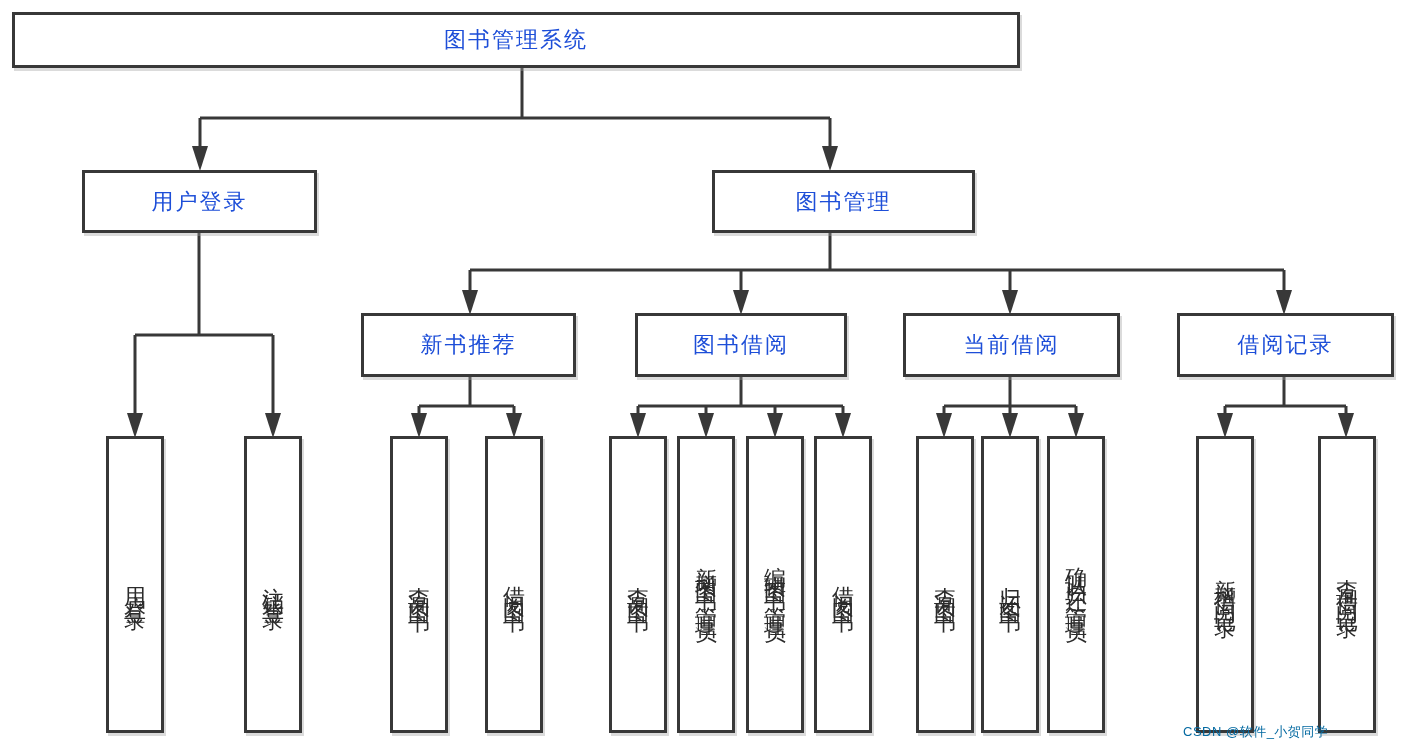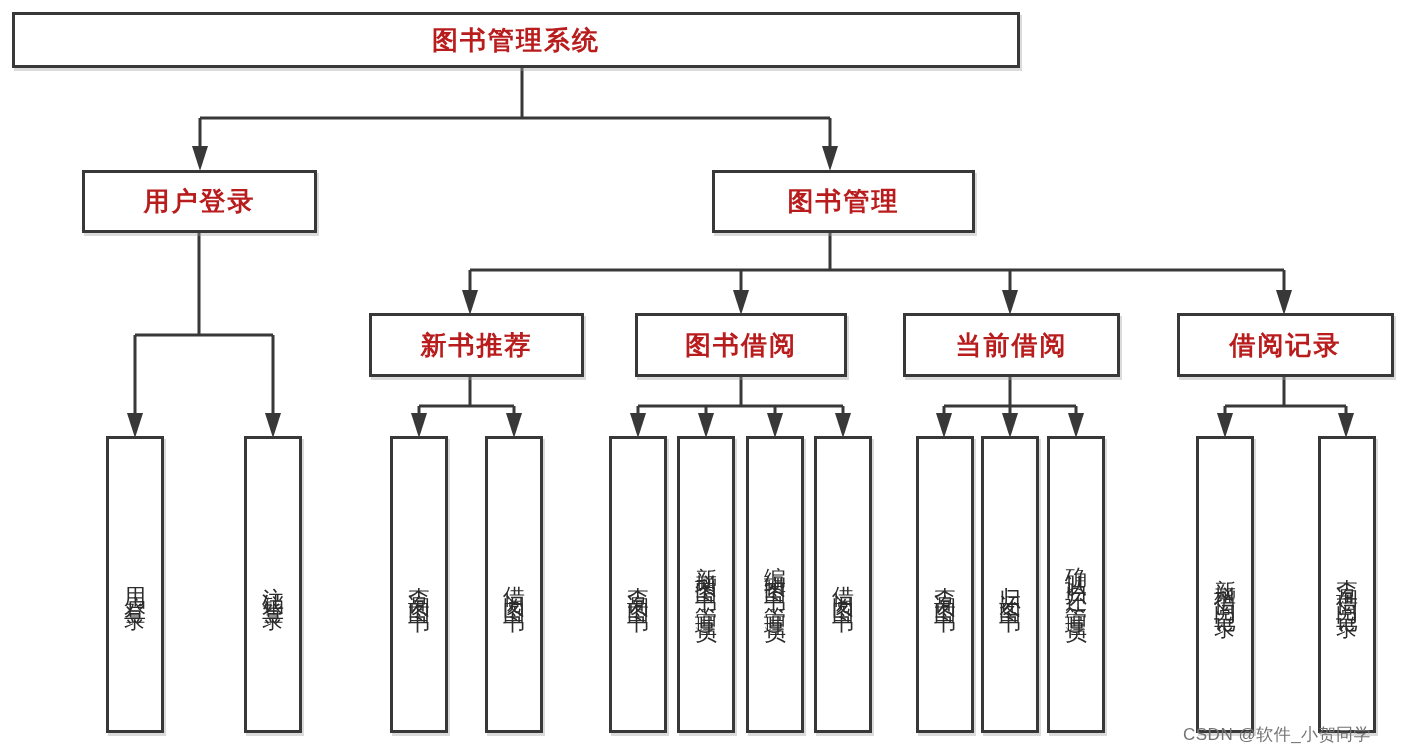--- a/index.html
+++ b/index.html
@@ -14,33 +14,33 @@
   .box{
     position:absolute;
     box-sizing:border-box;
     border:3px solid #383838;
     background:#ffffff;
     display:flex;align-items:center;justify-content:center;
     box-shadow:2px 3px 0 rgba(160,160,160,0.38);
     z-index:2;
   }
   .hlabel{
-    font-size:26px;color:#b91c1c;letter-spacing:2px;white-space:nowrap;font-weight:bold;
+    font-size:22px;color:#1d4ed8;letter-spacing:2px;white-space:nowrap;
   }
   .vlabel{
     writing-mode:vertical-rl;
     text-orientation:mixed;
     font-size:22px;color:#2b2b2b;
     letter-spacing:8px;line-height:1;
     white-space:nowrap;
   }
   .watermark{
     position:absolute;
     left:1183px;top:723px;
-    font-size:17px;color:#737373;
+    font-size:13px;color:#0369a1;
     letter-spacing:0.5px;white-space:nowrap;
     z-index:5;
   }
 </style>
 </head>
 <body>
 
 <div class="canvas">
 
   <svg class="connectors" width="1405" height="747" viewBox="0 0 1405 747">
@@ -90,21 +90,21 @@
     <span class="hlabel">图书管理系统</span>
   </div>
 
   <div class="box" style="left:82px;top:170px;width:235px;height:63px;">
     <span class="hlabel">用户登录</span>
   </div>
   <div class="box" style="left:712px;top:170px;width:263px;height:63px;">
     <span class="hlabel">图书管理</span>
   </div>
 
-  <div class="box" style="left:369px;top:313px;width:215px;height:64px;text-align:center;">
+  <div class="box" style="left:361px;top:313px;width:215px;height:64px;text-align:center;">
     <span class="hlabel">新书推荐</span>
   </div>
   <div class="box" style="left:903px;top:313px;width:217px;height:64px;">
     <span class="hlabel">当前借阅</span>
   </div>
   <div class="box" style="left:635px;top:313px;width:212px;height:64px;">
     <span class="hlabel">图书借阅</span>
   </div>
   <div class="box" style="left:1177px;top:313px;width:217px;height:64px;">
     <span class="hlabel">借阅记录</span>

